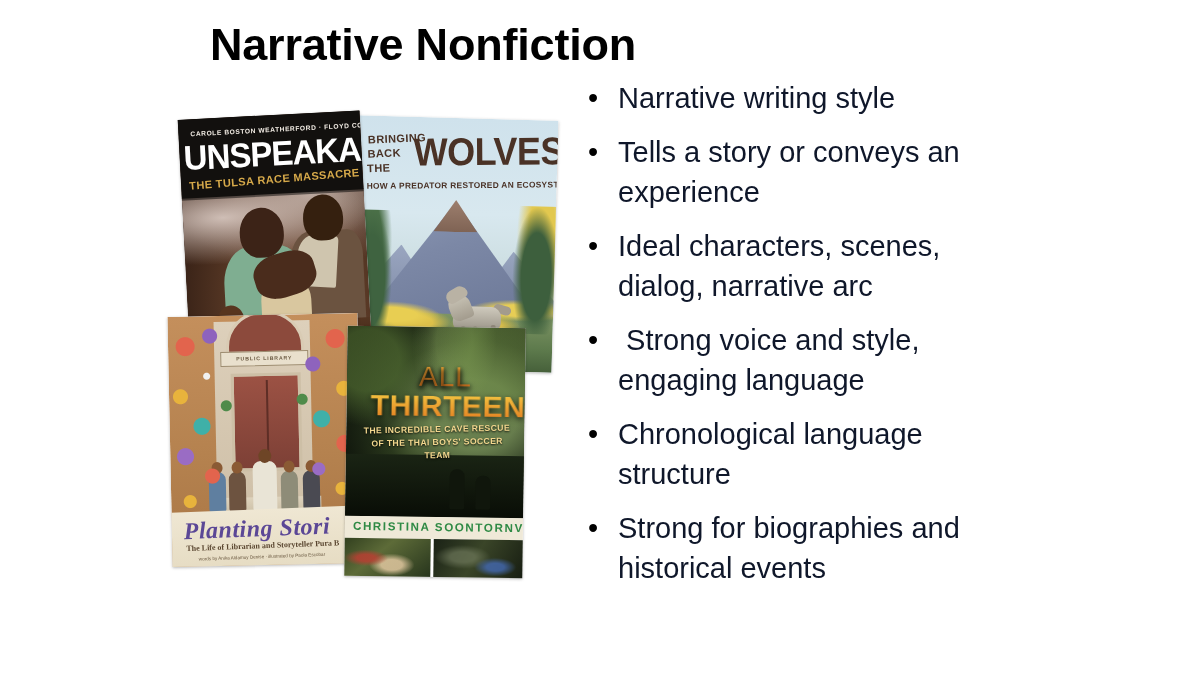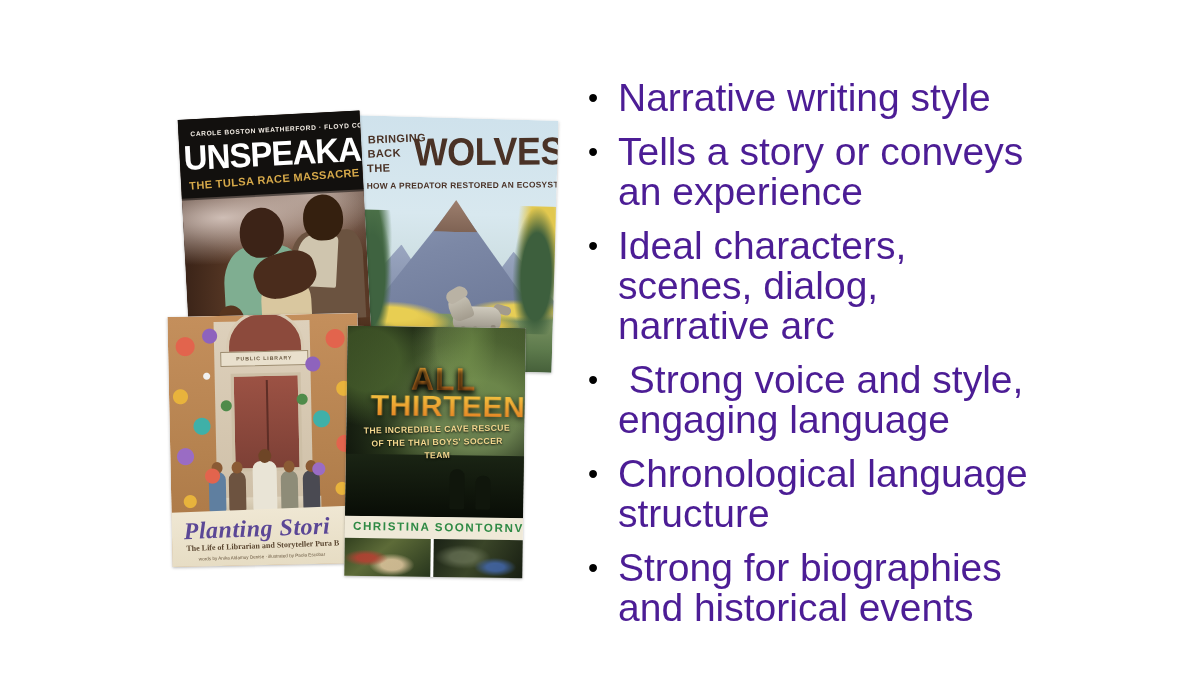--- a/index.html
+++ b/index.html
@@ -51,23 +51,23 @@
   }
   .bullet-mark {
     flex: 0 0 auto;
     width: 30px;
     font-size: 29px;
     line-height: 40px;
     color: #000;
   }
   .bullet-text {
     flex: 1 1 auto;
-    font-size: 39px;
+    font-size: 29px;
     line-height: 40px;
-    color: #4c1d95;
+    color: #0f172a;
     white-space: pre-wrap;
   }
 
   
   .collage {
     position: absolute;
     left: 150px;
     top: 95px;
     width: 430px;
     height: 490px;
@@ -378,22 +378,22 @@
     position: absolute; left: 0; bottom: 0; right: 0; height: 62px;
     background: linear-gradient(#1a2414, #090d06);
   }
   .a13-person1, .a13-person2 {
     position: absolute; bottom: 8px; width: 15px; height: 40px;
     background: #10160c; border-radius: 7px 7px 2px 2px;
   }
   .a13-person1 { left: 104px; }
   .a13-person2 { left: 130px; height: 34px; }
   .a13-t1 {
-    position: absolute; left: 64px; top: 34px;
-    font-size: 32px; font-weight: bold; letter-spacing: 1px;
+    position: absolute; left: 72px; top: 34px;
+    font-size: 28px; font-weight: normal; letter-spacing: 1px;
     color: #f0a22a; white-space: nowrap;
     text-shadow: 0 2px 4px rgba(0,0,0,.85);
     background: linear-gradient(#f5b43a, #e2701c);
     -webkit-background-clip: text; background-clip: text;
     -webkit-text-fill-color: transparent;
     filter: drop-shadow(0 2px 3px rgba(0,0,0,.8));
   }
   .a13-t2 {
     position: absolute; left: 24px; top: 62px;
     font-size: 30px; font-weight: bold; letter-spacing: .6px;
@@ -437,20 +437,21 @@
       radial-gradient(ellipse at 68% 62%, rgba(70,110,190,.75) 0 10%, rgba(0,0,0,0) 24%),
       radial-gradient(ellipse at 32% 40%, rgba(120,130,100,.6) 0 14%, rgba(0,0,0,0) 32%),
       linear-gradient(120deg, #1a2216, #3a4528 45%, #141a10 100%);
   }
 </style>
 </head>
 <body>
 
 <div class="slide">
 
+  <div class="slide-title">Narrative Nonfiction</div>
 
   <div class="bullets">
 
     <div class="bullet-row">
       <span class="bullet-mark">•</span>
       <span class="bullet-text">Narrative writing style</span>
     </div>
 
     <div class="bullet-row">
       <span class="bullet-mark">•</span>

